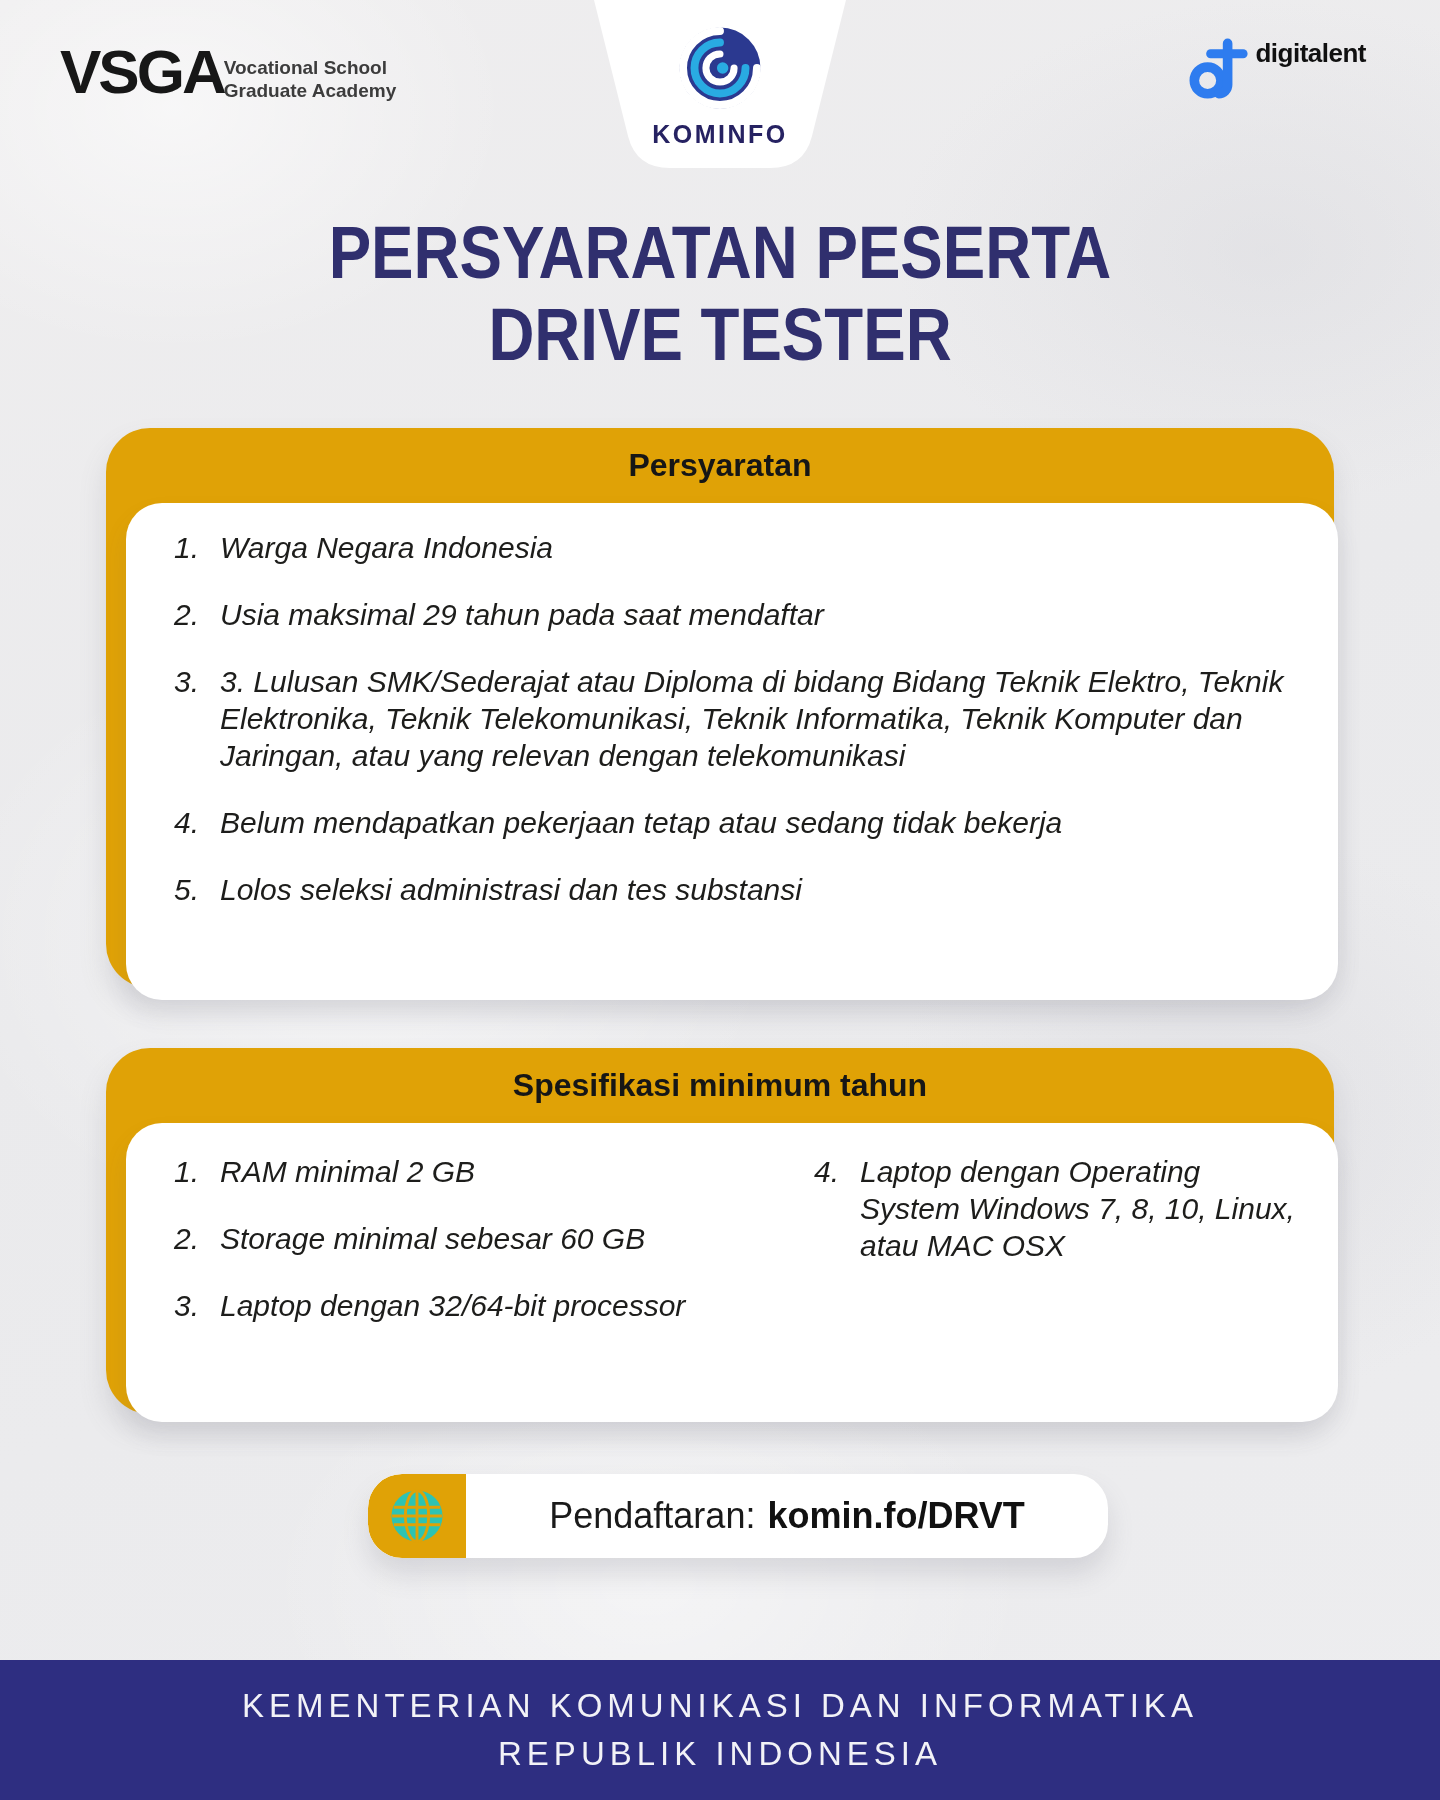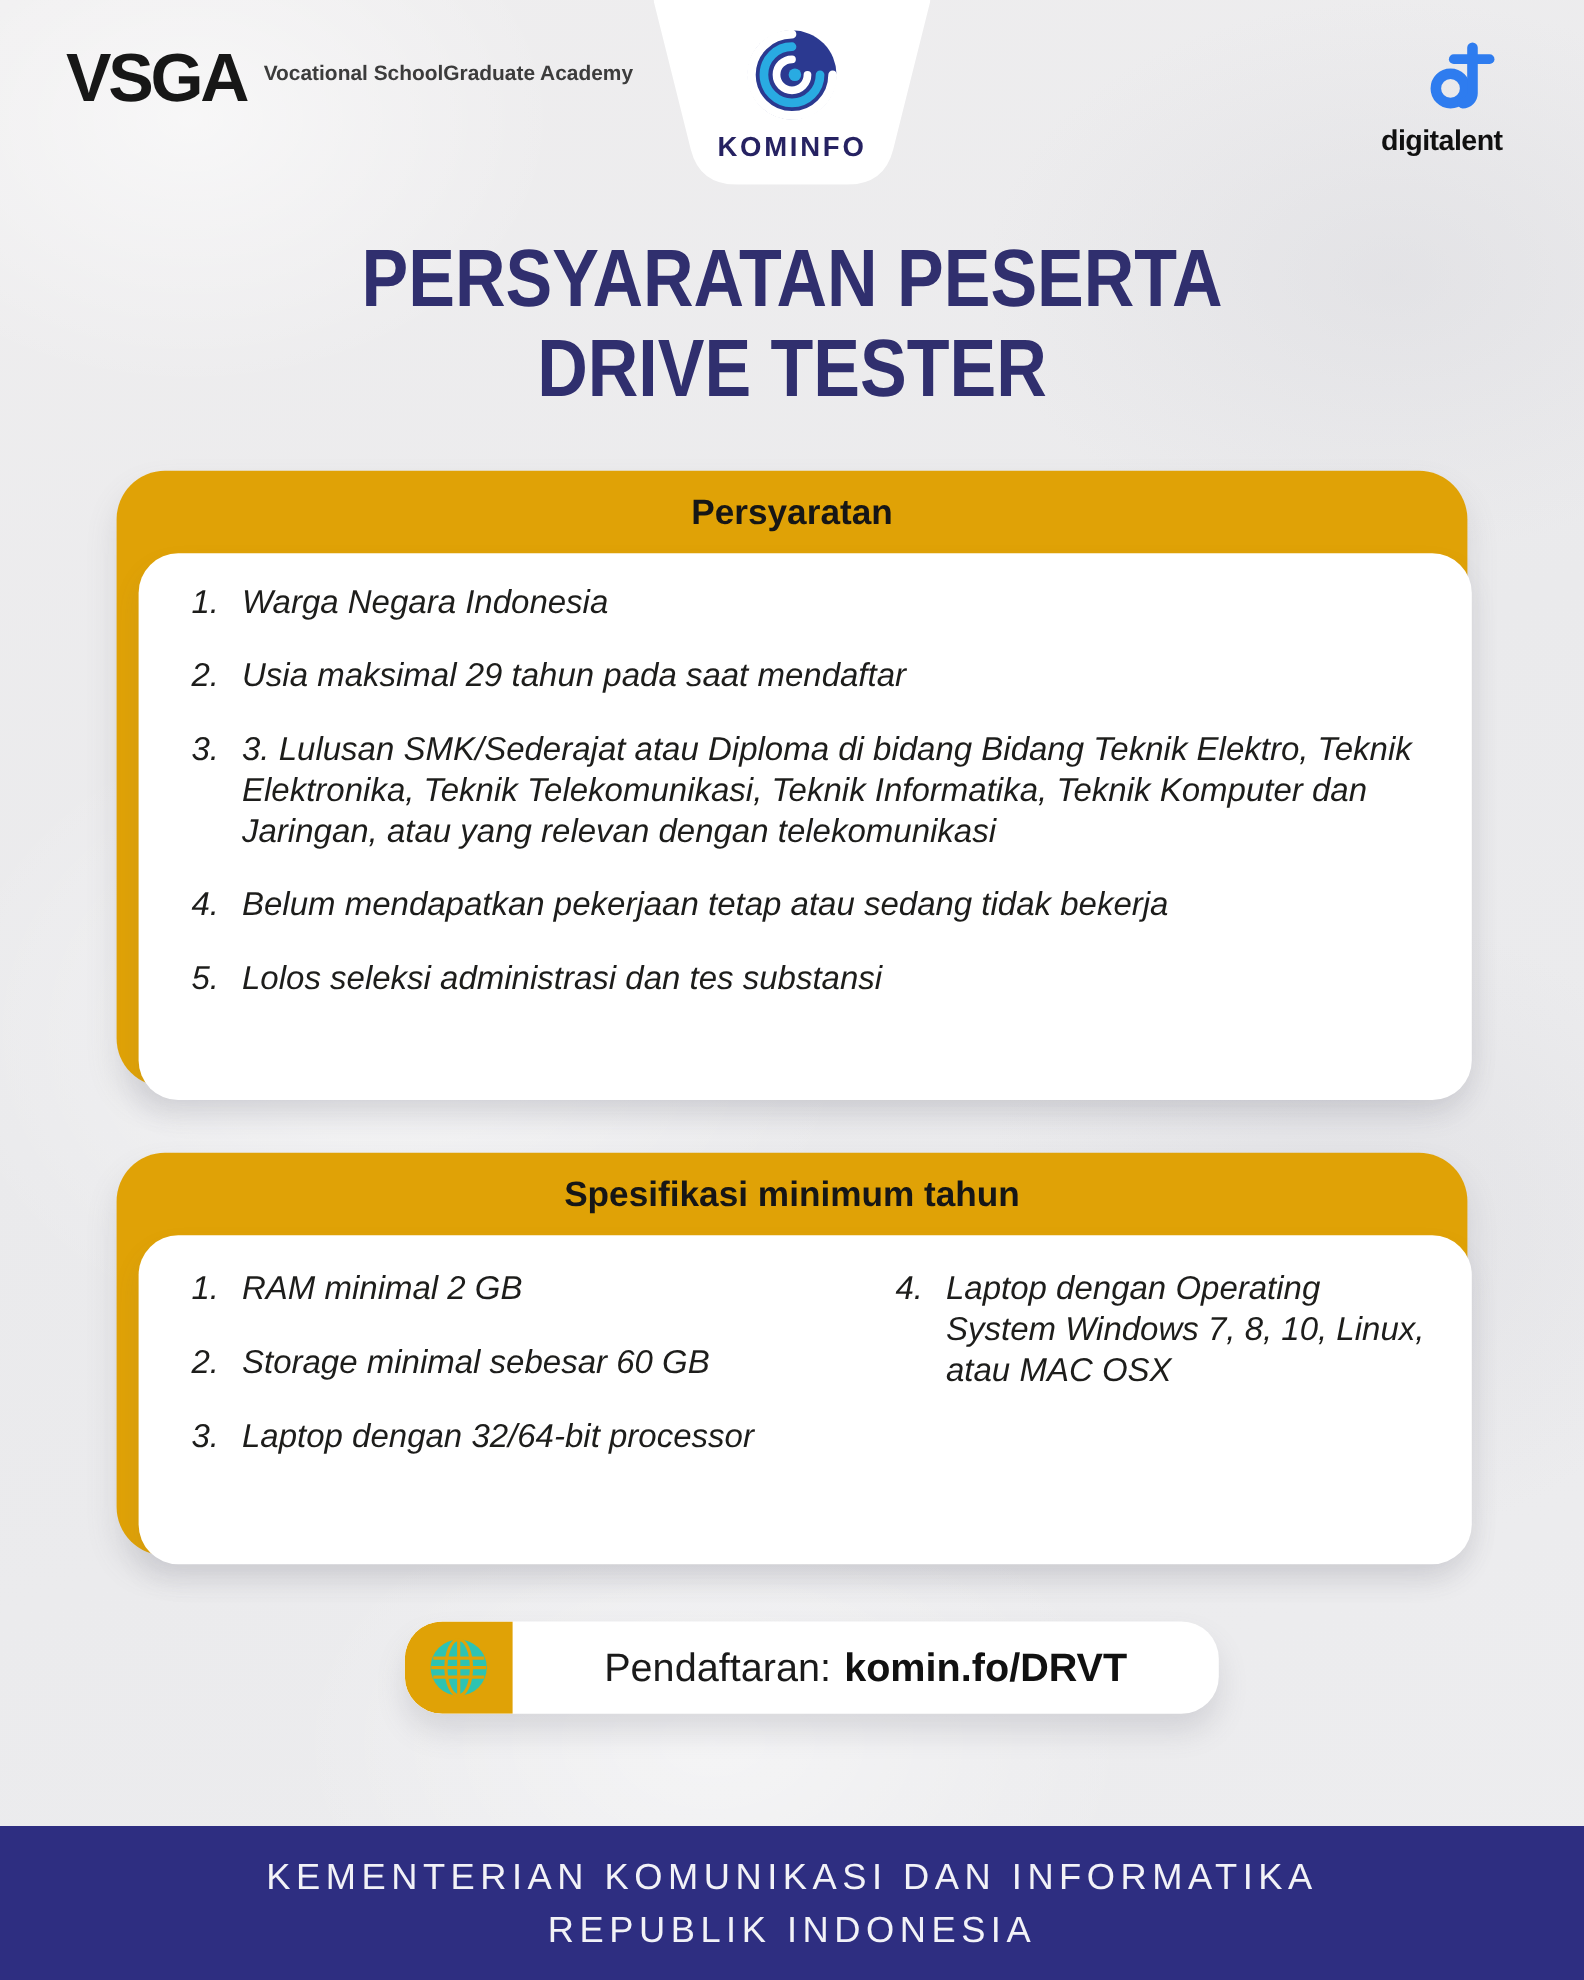--- a/index.html
+++ b/index.html
@@ -12,32 +12,32 @@
       radial-gradient(620px 420px at 88% 14%, rgba(214,214,219,.40), rgba(214,214,219,0) 60%),
       radial-gradient(700px 520px at 25% 52%, rgba(255,255,255,.50), rgba(255,255,255,0) 60%),
       radial-gradient(560px 480px at 85% 62%, rgba(208,208,214,.34), rgba(208,208,214,0) 60%),
       radial-gradient(640px 420px at 45% 88%, rgba(255,255,255,.45), rgba(255,255,255,0) 60%),
       linear-gradient(160deg, #efeeef 0%, #eaeaec 45%, #ededef 100%);
   }
 
   
   .vsga { position:absolute; left:60px; top:40px; display:flex; align-items:flex-start; }
   .vsga-acronym { font-size:62px; font-weight:bold; letter-spacing:-3px; color:#171717; line-height:64px; }
-  .vsga-sub { margin-left:16px; padding-top:16px; display:flex; }
+  .vsga-sub { margin-left:0; padding-top:16px; display:flex; flex-direction:column; }
   .vsga-sub span { font-size:19px; font-weight:bold; color:#3c3c3c; line-height:23px; }
 
   .kominfo-tab {
     position:absolute; left:594px; top:0; width:252px; height:168px; background:#ffffff;
     clip-path: path("M0 0 L252 0 L218 136 Q210 168 176 168 L76 168 Q42 168 34 136 Z");
     display:flex; flex-direction:column; align-items:center;
   }
   .kominfo-tab svg { margin-top:24px; }
   .kominfo-word { margin-top:8px; font-size:25px; font-weight:bold; letter-spacing:2.5px; color:#262262; }
 
-  .digitalent { position:absolute; right:74px; top:36px; display:flex; flex-direction:column; align-items:flex-end; }
+  .digitalent { position:absolute; right:74px; top:36px; display:flex; flex-direction:row; align-items:flex-start; }
   .digitalent-word { margin-top:2px; font-size:26px; font-weight:bold; color:#101010; letter-spacing:-0.5px; }
 
   
   .title {
     position:absolute; left:0; top:212px; width:100%; margin:0; text-align:center;
     font-size:74px; line-height:82px; font-weight:bold; color:#302f6e;
     transform:scaleX(.86); letter-spacing:0;
   }
   .title span { display:block; }
 

